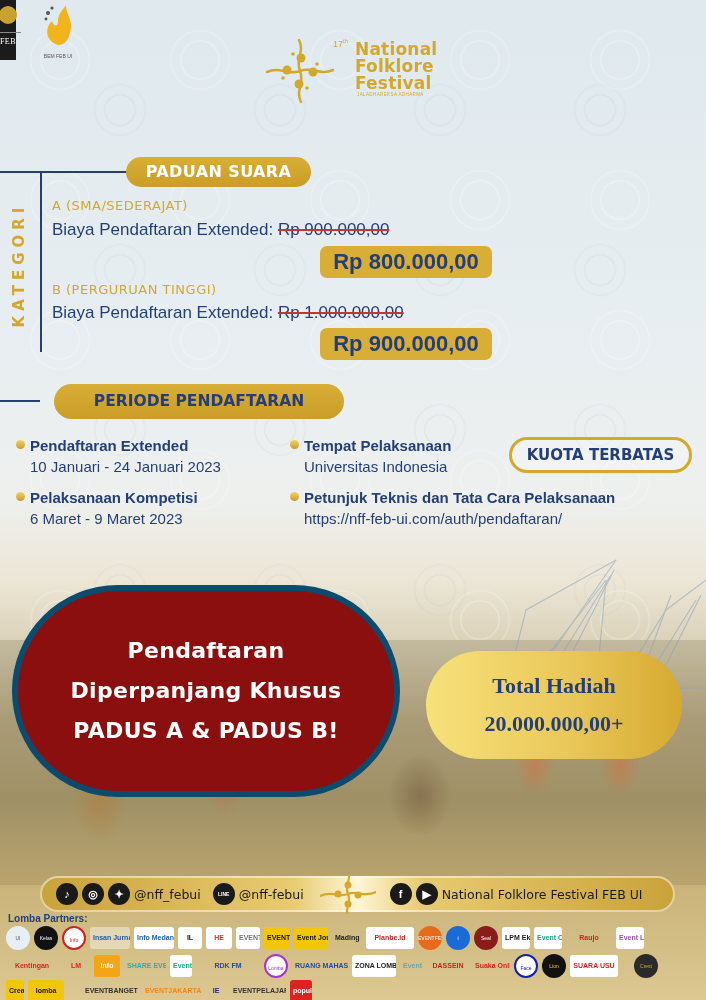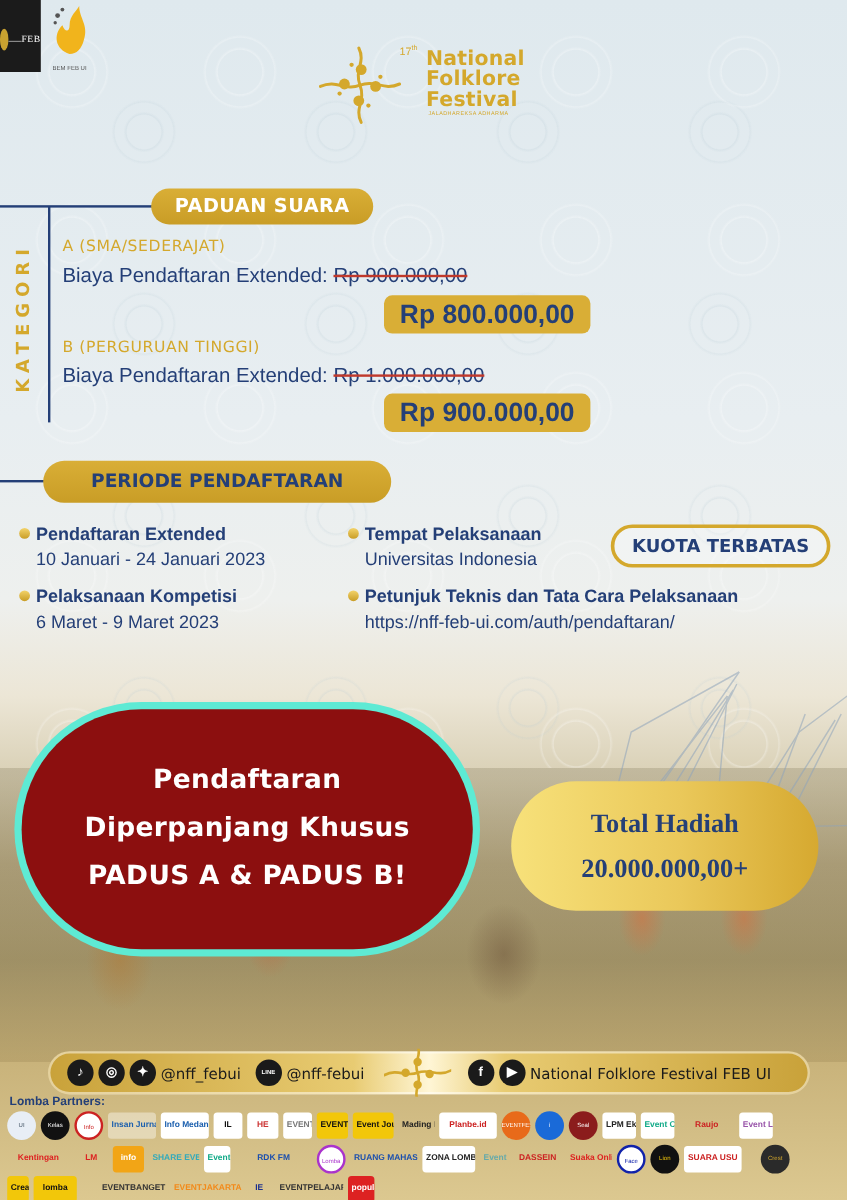--- a/index.html
+++ b/index.html
@@ -27,22 +27,22 @@
       radial-gradient(ellipse 28px 45px at 620px 125px, rgba(215,110,60,.5), transparent 70%),
       linear-gradient(180deg, rgba(120,110,80,.25), rgba(150,130,80,.3));
   }
   .ship {
     position: absolute; right: 0; top: 520px; width: 240px; height: 180px;
     opacity: .55;
   }
 
   
   .feb-logo {
-    position: absolute; left: 0; top: 0; width: 34px; height: 60px;
-    background: #1b1b1b; color: #fff; display: flex; flex-direction: row; align-items: center;
+    position: absolute; left: 0; top: 0; width: 16px; height: 60px;
+    background: #1b1b1b; color: #fff; display: flex; flex-direction: column; align-items: center;
   }
   .feb-logo .crest { width: 18px; height: 18px; border-radius: 50%; background: #c9a230; margin-top: 6px; }
   .feb-logo .sep { width: 26px; height: 1px; background: #888; margin-top: 8px; }
   .feb-logo .txt { font-family: "Liberation Serif", serif; font-size: 8px; margin-top: 4px; letter-spacing: .5px; }
   .bem-logo { position: absolute; left: 38px; top: 3px; width: 40px; height: 56px; text-align: center; }
   .bem-logo .txt { font-size: 5px; color: #555; margin-top: 2px; white-space: nowrap; }
 
   .nff-logo { position: absolute; left: 265px; top: 38px; width: 190px; height: 66px; }
   .nff-title { position: absolute; left: 90px; top: 3px; color: #d4a82c; font-family: "DejaVu Sans", sans-serif; font-size: 17px; line-height: 17px; font-weight: bold; letter-spacing: .2px; }
   .nff-ed { position: absolute; left: 68px; top: 0; color: #d4a82c; font-size: 9px; }
@@ -64,30 +64,30 @@
   }
   .kategori-label span {
     transform: rotate(-90deg); white-space: nowrap; color: #d4a82c;
     font-family: "DejaVu Sans", sans-serif; font-weight: bold; font-size: 15px; letter-spacing: 5px;
   }
   .cat-title { position: absolute; left: 52px; color: #d4a82c; font-family: "DejaVu Sans", sans-serif; font-size: 13px; letter-spacing: .5px; }
   .cat-fee { position: absolute; left: 52px; color: #243f77; font-size: 17px; white-space: nowrap; }
   .cat-fee s { text-decoration-color: #c0392b; text-decoration-thickness: 2px; }
   .price { position: absolute; left: 320px; width: 172px; height: 32px; border-radius: 7px; background: #d9ae36; color: #243f77; font-weight: bold; font-size: 22px; line-height: 32px; text-align: center; }
 
-  .periode { left: 36px; top: 384px; width: 290px; height: 35px; color: #243f77; font-size: 15.5px; line-height: 35px; border-radius: 18px; }
+  .periode { left: 54px; top: 384px; width: 290px; height: 35px; color: #243f77; font-size: 15.5px; line-height: 35px; border-radius: 18px; }
   .info { position: absolute; }
   .info .bullet { position: absolute; left: 0; top: 3px; width: 9px; height: 9px; border-radius: 50%; background: linear-gradient(180deg, #f3d36a, #c99d26); }
   .info .h { position: absolute; left: 14px; top: 0; color: #243f77; font-weight: bold; font-size: 15px; white-space: nowrap; }
   .info .v { position: absolute; left: 14px; top: 21px; color: #243f77; font-size: 15px; white-space: nowrap; }
   .kuota { position: absolute; left: 509px; top: 437px; width: 183px; height: 36px; border: 3px solid #d4a82c; border-radius: 18px; color: #243f77; font-family: "DejaVu Sans", sans-serif; font-weight: bold; font-size: 15px; line-height: 30px; text-align: center; background: rgba(255,255,255,.25); }
 
   .ext-badge {
     position: absolute; left: 12px; top: 585px; width: 388px; height: 212px;
-    border-radius: 106px; background: #5eead4; padding: 6px;
+    border-radius: 106px; background: #0c4a6e; padding: 6px;
   }
   .ext-badge .inner {
     width: 100%; height: 100%; border-radius: 100px; background: #8c0f0f;
     display: flex; flex-direction: column; align-items: center; justify-content: center;
     color: #fff; font-family: "DejaVu Sans", sans-serif; font-weight: bold; font-size: 22px; line-height: 40px; letter-spacing: .3px;
   }
   .hadiah {
     position: absolute; left: 426px; top: 651px; width: 256px; height: 108px; border-radius: 54px;
     background: linear-gradient(90deg, #f7e17a 0%, #eac85a 55%, #d6a930 100%);
     display: flex; flex-direction: column; align-items: center; justify-content: center;

